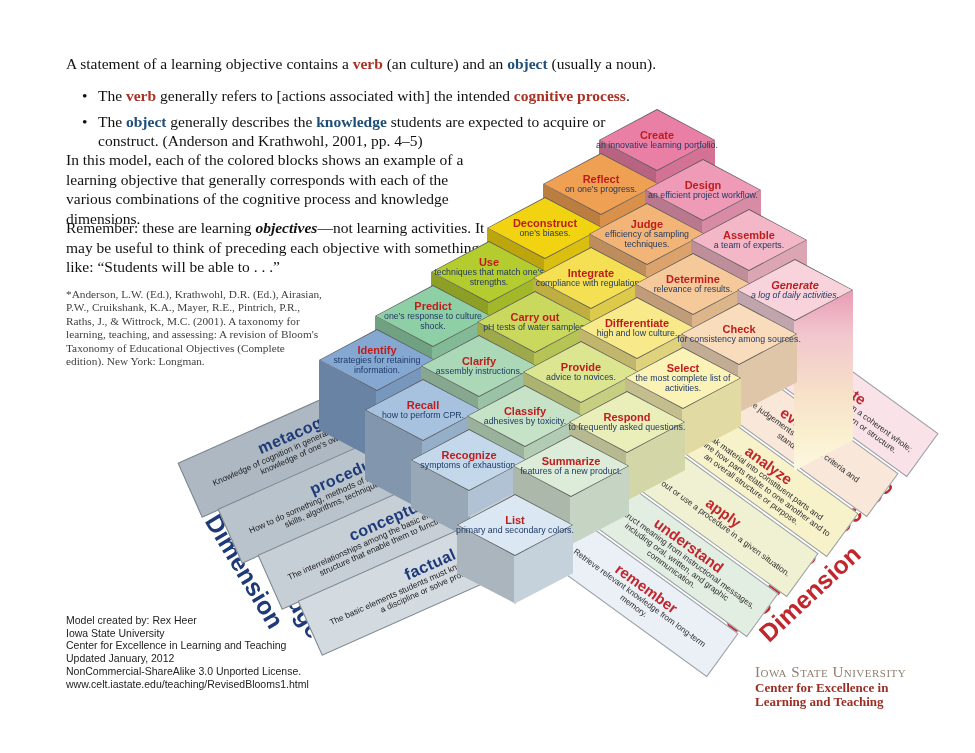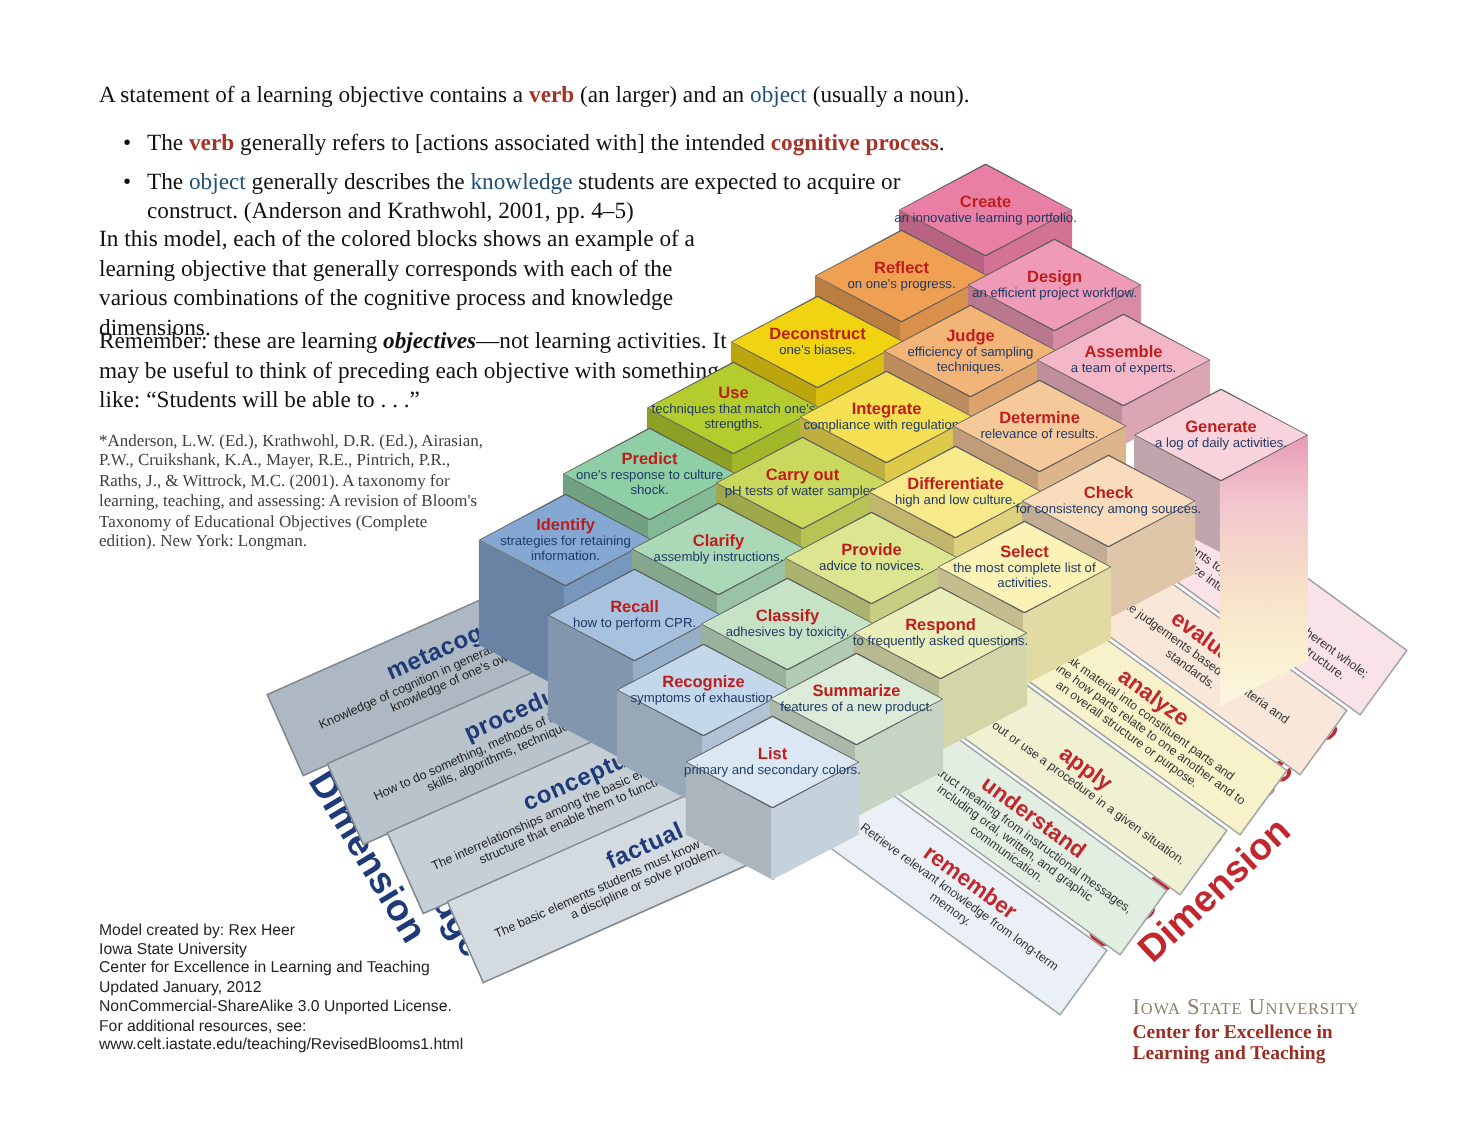--- a/index.html
+++ b/index.html
@@ -6,21 +6,21 @@
   body{width:975px;height:753px;position:relative;overflow:hidden;
        font-family:"Liberation Serif",serif;color:#111;}
   .abs{position:absolute;}
 
   
   .lead{left:66px;top:54px;width:620px;font-size:15.5px;line-height:19px;}
   .bull{left:82px;width:560px;font-size:15.5px;line-height:19px;display:flex;}
   .bull .dot{width:16px;flex:0 0 16px;}
   .b{font-weight:normal;}
   .br{font-weight:bold;color:#a93226;}
-  .bb{font-weight:normal;color:#1f4e79;}
+  .bb{font-weight:bold;color:#1f4e79;}
   .it{}
   .bit{font-weight:bold;font-style:italic;}
   .para{left:66px;width:424px;font-size:15.5px;line-height:19.5px;}
 
   .cite{left:66px;top:288px;width:256px;font-size:11.3px;line-height:13.4px;color:#3f3f3f;}
 
   .credits{left:66px;top:614px;font-family:"Liberation Sans",sans-serif;
            font-size:10.5px;line-height:12.7px;color:#222;}
 
   .isulogo{left:755px;top:664px;font-family:"Liberation Serif",serif;}
@@ -79,21 +79,21 @@
   
   .r0c0{--f:#85a8d2}.r0c1{--f:#8fcfa6}.r0c2{--f:#b5cc2e}.r0c3{--f:#f2d312}.r0c4{--f:#f0a052}.r0c5{--f:#ea7fa5}
   .r1c0{--f:#a7c2de}.r1c1{--f:#abd8b6}.r1c2{--f:#cad95e}.r1c3{--f:#f5df52}.r1c4{--f:#f3b577}.r1c5{--f:#ef9ab6}
   .r2c0{--f:#c3d8ea}.r2c1{--f:#c6e3c8}.r2c2{--f:#dce590}.r2c3{--f:#f8e98a}.r2c4{--f:#f6c99a}.r2c5{--f:#f4b7c7}
   .r3c0{--f:#dbe8f3}.r3c1{--f:#dcecd9}.r3c2{--f:#eaefba}.r3c3{--f:#fbf2b5}.r3c4{--f:#f9dcbc}.r3c5{--f:#f8d3dc}
 </style>
 </head>
 <body>
 
 <div class="abs lead">
-  <span>A statement of a </span><span class="b">learning objective</span><span> contains a </span><span class="br">verb</span><span> (an larger) and an </span><span class="bb">object</span><span> (usually a noun).</span>
+  <span>A statement of a </span><span class="b">learning objective</span><span> contains a </span><span class="br">verb</span><span> (an culture) and an </span><span class="bb">object</span><span> (usually a noun).</span>
 </div>
 
 <div class="abs bull" style="top:86px;">
   <span class="dot">•</span>
   <span><span>The </span><span class="br">verb</span><span> generally refers to [actions associated with] the intended </span><span class="br">cognitive process</span><span>.</span></span>
 </div>
 
 <div class="abs bull" style="top:112px;">
   <span class="dot">•</span>
   <span><span>The </span><span class="bb">object</span><span> generally describes the </span><span class="bb">knowledge</span><span> students are expected to acquire or construct. (Anderson and Krathwohl, 2001, pp. 4–5)</span></span>
@@ -108,21 +108,20 @@
 <div class="abs cite">
   <span>*Anderson, L.W. (Ed.), Krathwohl, D.R. (Ed.), Airasian, P.W., Cruikshank, K.A., Mayer, R.E., Pintrich, P.R., Raths, J., &amp; Wittrock, M.C. (2001). </span><span class="it">A taxonomy for learning, teaching, and assessing: A revision of Bloom's Taxonomy of Educational Objectives</span><span> (Complete edition). New York: Longman.</span>
 </div>
 
 <div class="abs credits">
   <div>Model created by: Rex Heer</div>
   <div>Iowa State University</div>
   <div>Center for Excellence in Learning and Teaching</div>
   <div>Updated January, 2012</div>
   <div>NonCommercial-ShareAlike 3.0 Unported License.</div>
-  <div>For additional resources, see:</div>
   <div>www.celt.iastate.edu/teaching/RevisedBlooms1.html</div>
 </div>
 
 <div class="abs isulogo">
   <div class="isu1">Iowa State University</div>
   <div class="isu2">Center for Excellence in</div>
   <div class="isu2">Learning and Teaching</div>
 </div>
 
 <div class="abs axisk">The Knowledge Dimension</div>
@@ -364,21 +363,21 @@
     <div class="sk skR s26"></div>
   <div class="top">
       <div class="face"></div>
     </div>
   <div class="lbl">
       <div class="verb">Assemble</div>
       <div class="obj">a team of experts.</div>
     </div>
 </div>
 
-<div class="block r3c0" style="left:457px;top:477px;z-index:40;text-decoration:underline;">
+<div class="block r3c0" style="left:457px;top:494px;z-index:40;text-decoration:underline;">
   <div class="sk skL s48"></div>
     <div class="sk skR s48"></div>
   <div class="top">
       <div class="face"></div>
     </div>
   <div class="lbl">
       <div class="verb">List</div>
       <div class="obj">primary and secondary colors.</div>
     </div>
 </div>
@@ -419,21 +418,21 @@
   <div class="sk skL s48"></div>
     <div class="sk skR s48"></div>
   <div class="top">
       <div class="face"></div>
     </div>
   <div class="lbl">
       <div class="verb">Check</div>
       <div class="obj">for consistency among sources.</div>
     </div>
 </div>
-<div class="block r3c5" style="left:756px;top:259px;z-index:35;">
+<div class="block r3c5" style="left:737px;top:259px;z-index:35;font-style:italic;">
   <div class="sk skL s48"></div>
     <div class="sk skR s150 gencol"></div>
   <div class="top">
       <div class="face"></div>
     </div>
   <div class="lbl">
       <div class="verb">Generate</div>
       <div class="obj">a log of daily activities.</div>
     </div>
 </div>

